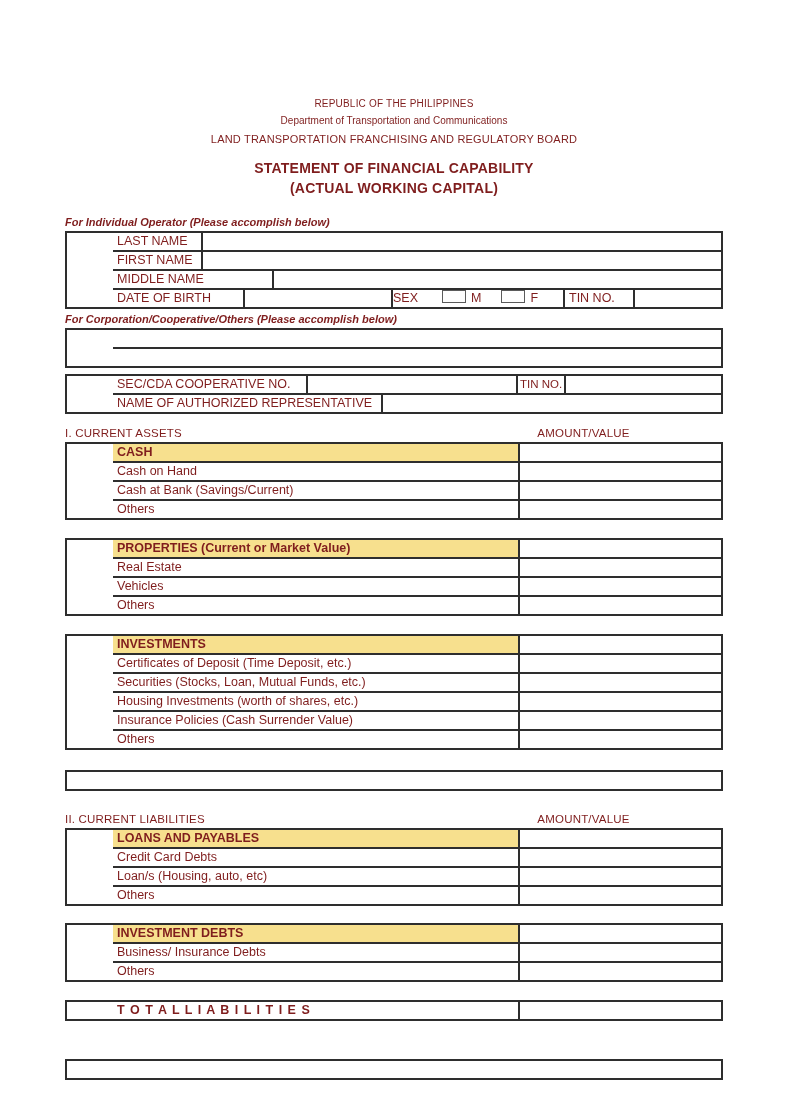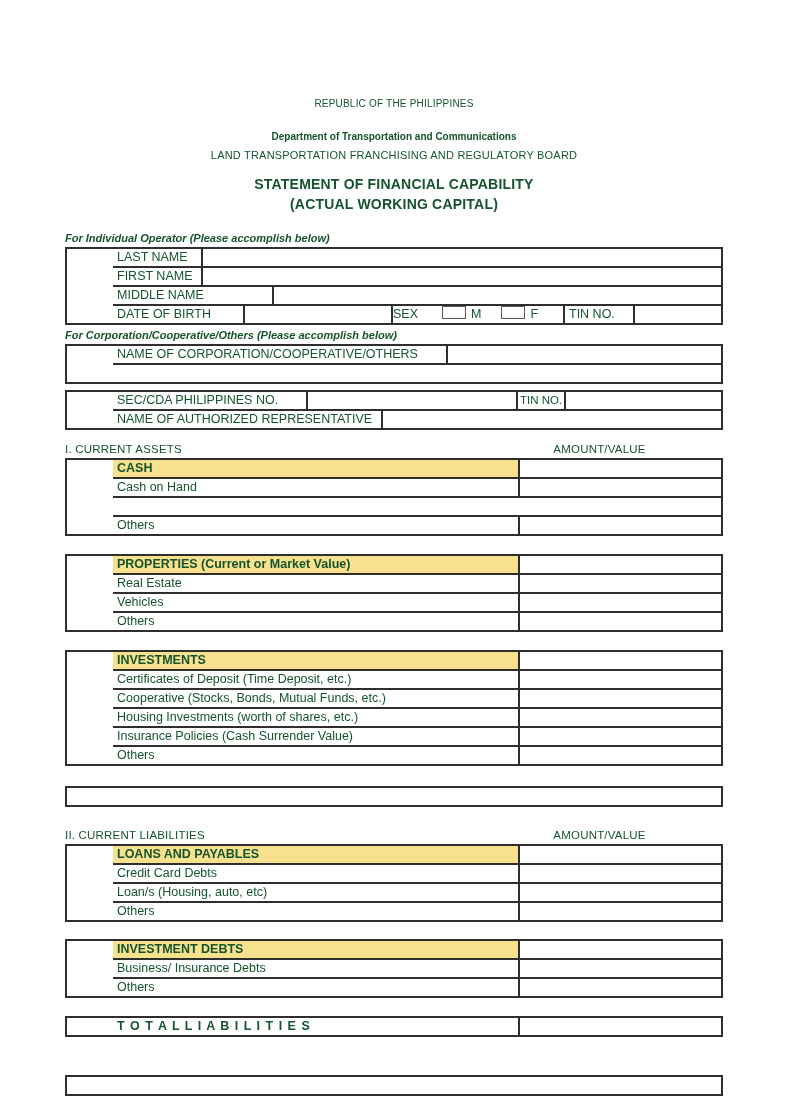--- a/index.html
+++ b/index.html
@@ -5,27 +5,27 @@
   :root{
     --highlight:#F7E08E;
     --border:#2E2E2E;
   }
   html,body{margin:0;padding:0;background:#fff;}
   .page{
     position:relative;
     width:790px;height:1116px;
     background:#ffffff;
     font-family:"Liberation Sans",sans-serif;
-    color:#14532d;
+    color:#7f1d1d;
     overflow:hidden;
   }
   .content{margin-left:65px;width:658px;}
   .header{ text-align:center; padding-top:97px; }
   .h-line1{font-size:10px;line-height:13px;letter-spacing:.2px;}
-  .h-line2{font-size:10px;line-height:13px;margin-top:20px;font-weight:bold;}
+  .h-line2{font-size:10px;line-height:13px;margin-top:4px;}
   .h-line3{font-size:11px;line-height:13px;margin-top:6px;letter-spacing:.2px;}
   .h-line4{font-size:10.5px;line-height:13px;margin-top:4px;}
   .h-title1{font-size:14px;line-height:17px;font-weight:bold;margin-top:14px;letter-spacing:.2px;}
   .h-title2{font-size:14px;line-height:17px;font-weight:bold;margin-top:3px;letter-spacing:.2px;}
 
   .instruction{
     font-size:11px;line-height:13px;font-weight:bold;font-style:italic;
     margin-top:19px;
   }
   .instruction.corp{margin-top:4px;}
@@ -71,21 +71,21 @@
   .w48{width:48px;font-size:11.5px;padding-left:2px;}
   .w270{width:270px;}
 
   .sec-heading{
     position:relative;height:14px;
     font-size:11.5px;line-height:14px;
     margin-top:12px;letter-spacing:.2px;
   }
   .sec-heading.two{margin-top:21px;}
   .sec-heading .amount{
-    position:absolute;left:409px;width:251px;top:0;
+    position:absolute;left:393px;width:251px;top:0;
     text-align:center;
   }
   .t-group{margin-top:2px;}
   .t-gap18{margin-top:18px;}
   .t-gap17{margin-top:17px;}
   .wlab{width:407px;}
   .t-total{margin-top:20px;}
   .t-total-liab{margin-top:18px;}
   .total-label{font-weight:bold;letter-spacing:1px;}
   .t-wc{margin-top:38px;}
@@ -132,31 +132,30 @@
         </div>
         <div class="cell w70">TIN NO.</div>
         <div class="cell value"></div>
       </div>
     </div>
 
     <div class="instruction corp">For Corporation/Cooperative/Others (Please accomplish below)</div>
 
     <div class="ftable t-corp1">
       <div class="trow">
-        <div class="cell w335">NAME OF CORPORATION/COOPERATIVE/OTHERS</div>
         <div class="cell value"></div>
       </div>
       <div class="trow">
         <div class="cell value"></div>
       </div>
     </div>
 
     <div class="ftable t-corp2">
       <div class="trow">
-        <div class="cell w195">SEC/CDA PHILIPPINES NO.</div>
+        <div class="cell w195">SEC/CDA COOPERATIVE NO.</div>
         <div class="cell w210 nopad"></div>
         <div class="cell w48">TIN NO.</div>
         <div class="cell value"></div>
       </div>
       <div class="trow">
         <div class="cell w270">NAME OF AUTHORIZED REPRESENTATIVE</div>
         <div class="cell value"></div>
       </div>
     </div>
 
@@ -168,20 +167,21 @@
     <div class="ftable t-group">
       <div class="trow">
         <div class="cell wlab hl">CASH</div>
         <div class="cell value"></div>
       </div>
       <div class="trow">
         <div class="cell wlab">Cash on Hand</div>
         <div class="cell value"></div>
       </div>
       <div class="trow">
+        <div class="cell wlab">Cash at Bank (Savings/Current)</div>
         <div class="cell value"></div>
       </div>
       <div class="trow">
         <div class="cell wlab">Others</div>
         <div class="cell value"></div>
       </div>
     </div>
 
     <div class="ftable t-gap18">
       <div class="trow">
@@ -205,21 +205,21 @@
     <div class="ftable t-gap18">
       <div class="trow">
         <div class="cell wlab hl">INVESTMENTS</div>
         <div class="cell value"></div>
       </div>
       <div class="trow">
         <div class="cell wlab">Certificates of Deposit (Time Deposit, etc.)</div>
         <div class="cell value"></div>
       </div>
       <div class="trow">
-        <div class="cell wlab">Cooperative (Stocks, Bonds, Mutual Funds, etc.)</div>
+        <div class="cell wlab">Securities (Stocks, Loan, Mutual Funds, etc.)</div>
         <div class="cell value"></div>
       </div>
       <div class="trow">
         <div class="cell wlab">Housing Investments (worth of shares, etc.)</div>
         <div class="cell value"></div>
       </div>
       <div class="trow">
         <div class="cell wlab">Insurance Policies (Cash Surrender Value)</div>
         <div class="cell value"></div>
       </div>

